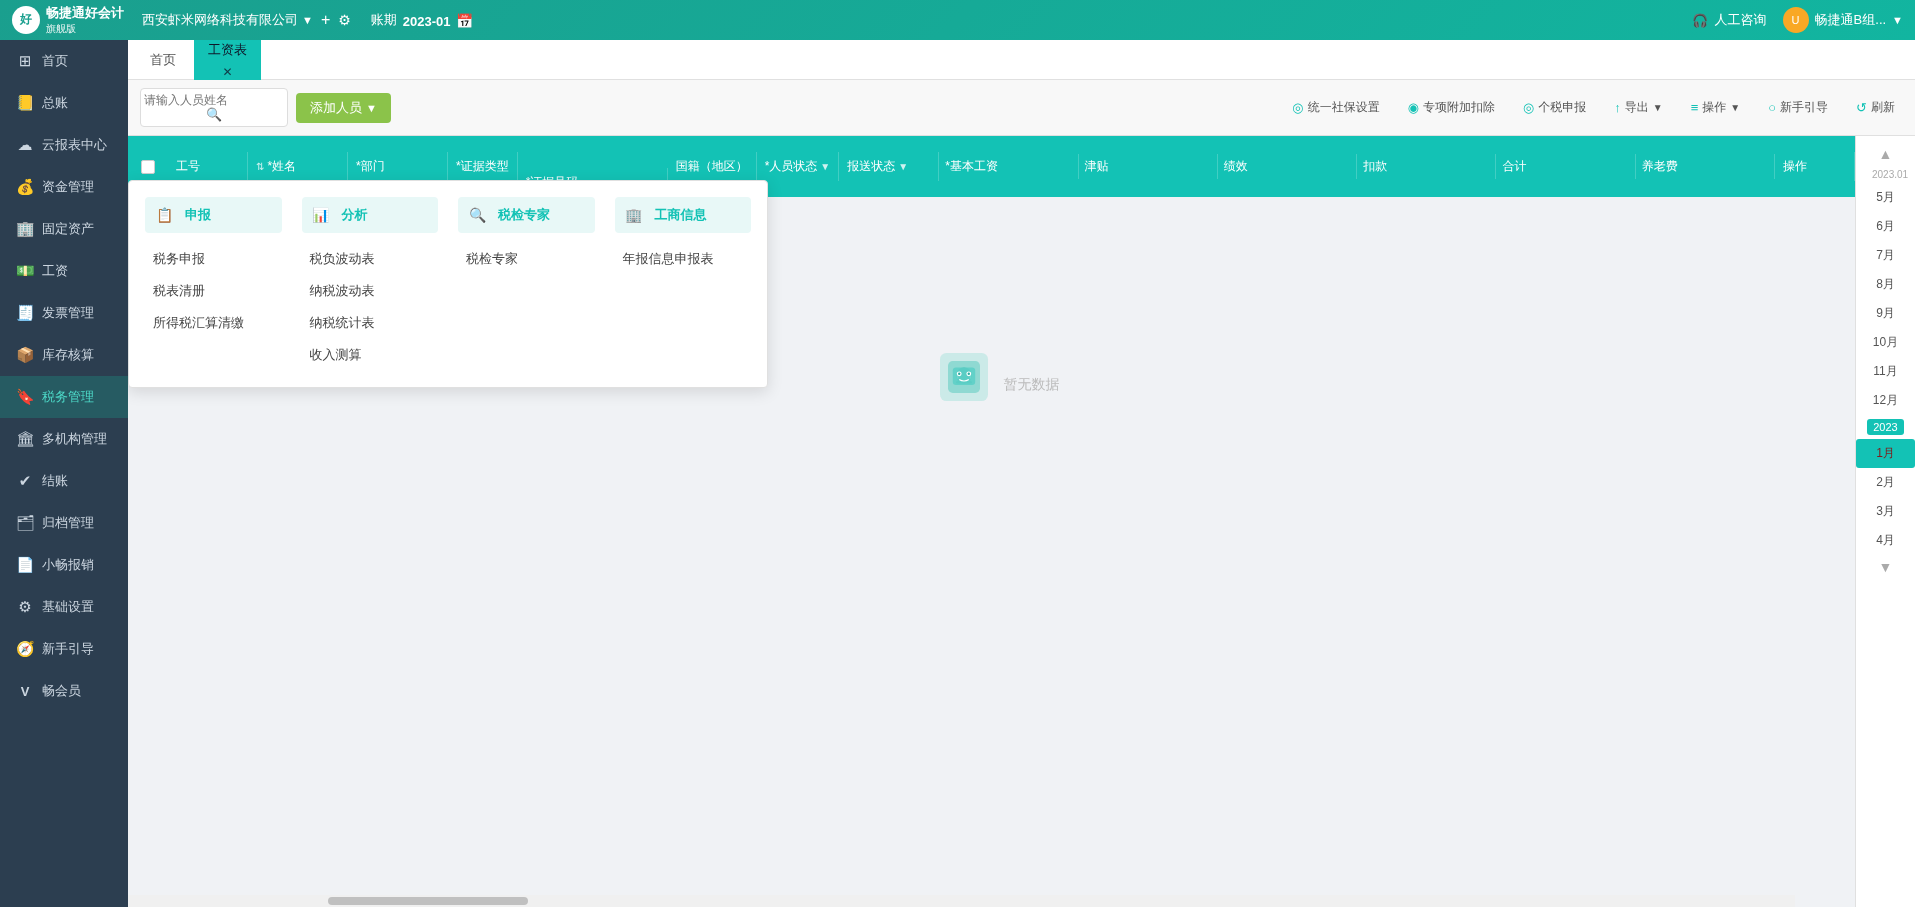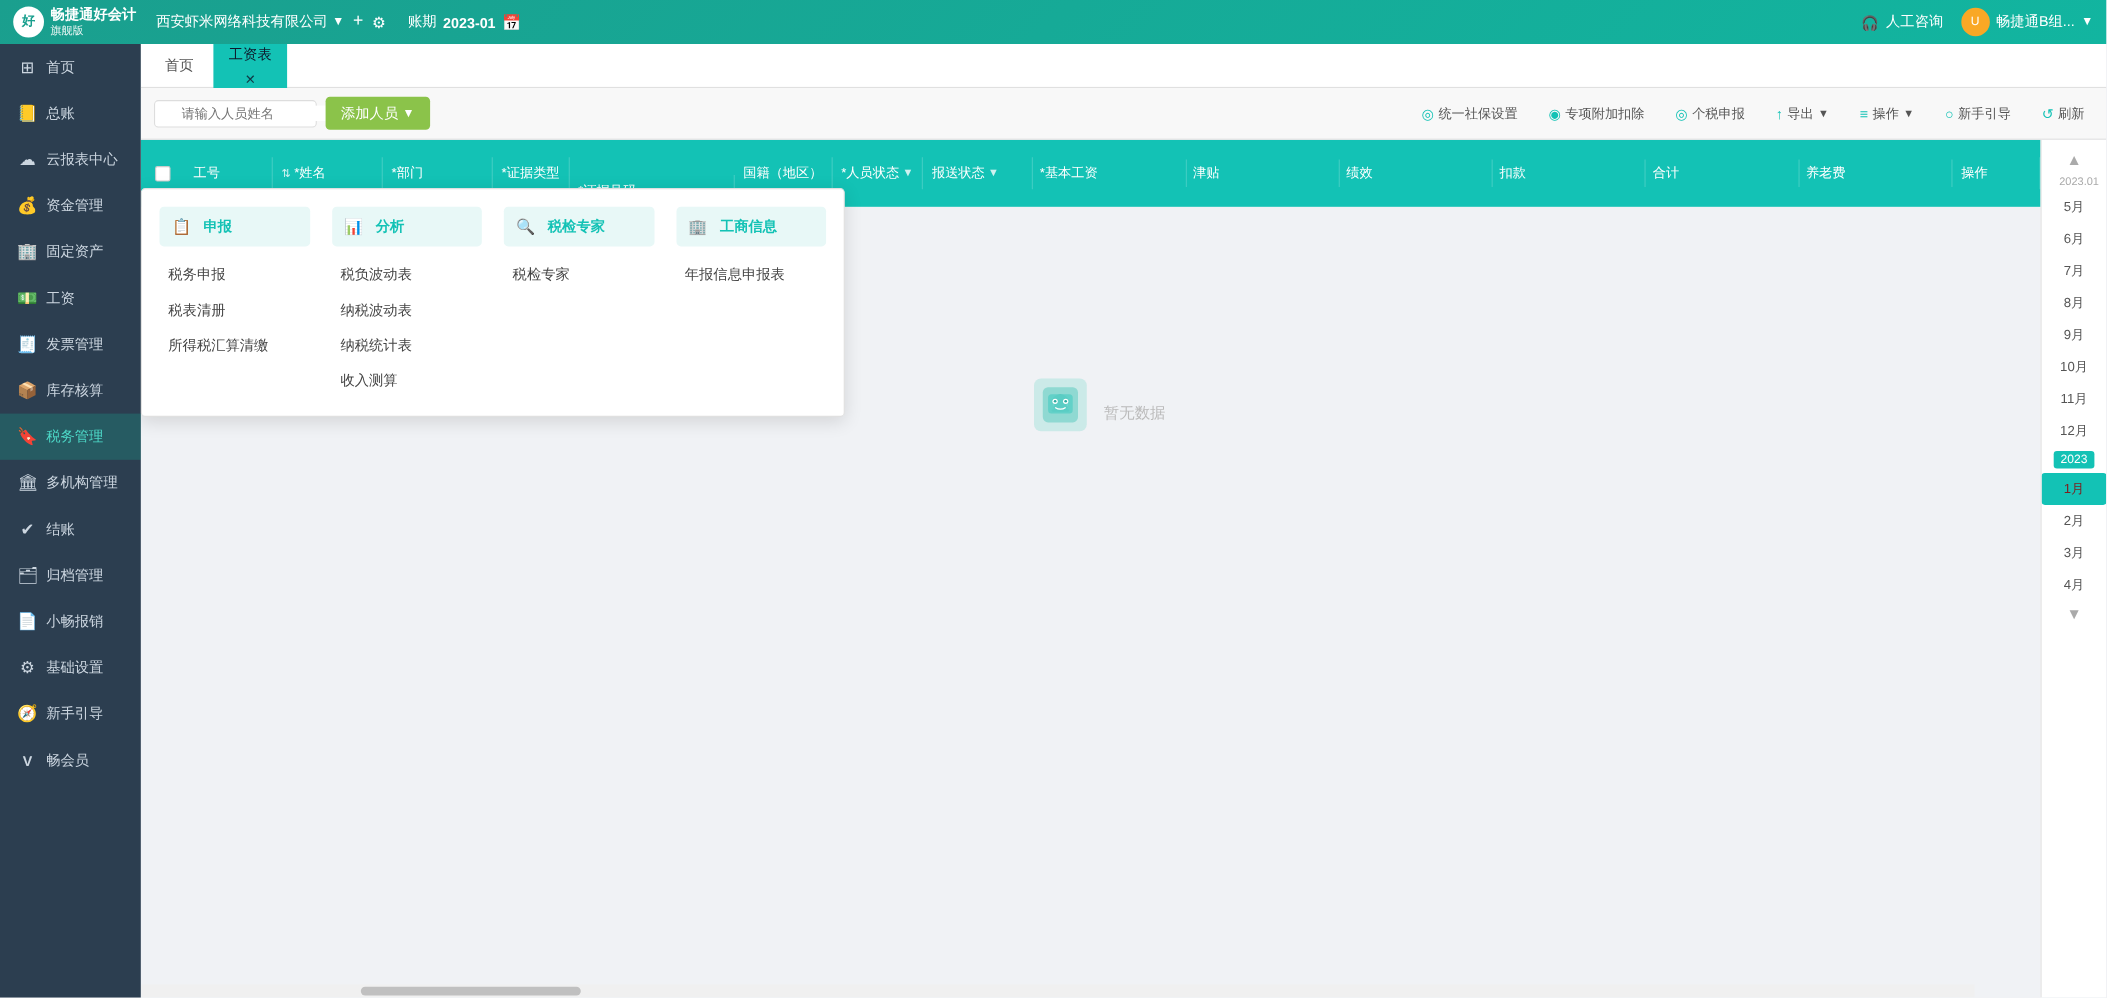--- a/index.html
+++ b/index.html
@@ -44,21 +44,21 @@
       color: white;
       font-size: 13px;
       cursor: pointer;
     }
     .company-name { margin-right: 4px; }
     .period-area {
       margin-left: 20px;
       font-size: 13px;
       color: white;
       display: flex;
-      align-items: center;
+      align-items: flex-end;
       gap: 6px;
     }
     .header-right {
       margin-left: auto;
       display: flex;
       align-items: center;
       gap: 16px;
       color: white;
       font-size: 13px;
     }
@@ -158,22 +158,23 @@
       align-items: center;
       padding: 8px 12px;
       gap: 8px;
     }
     .search-input-wrap {
       display: flex;
       align-items: center;
       background: white;
       border: 1px solid #ddd;
       border-radius: 4px;
-      padding: 4px 24px;
+      padding: 4px 10px;
       width: 148px;
+      flex-direction: column;
     }
     .search-input-wrap input {
       border: none;
       outline: none;
       font-size: 12px;
       width: 140px;
       color: #999;
     }
     .search-icon { color: #aaa; font-size: 13px; }
     .btn-add-person {

